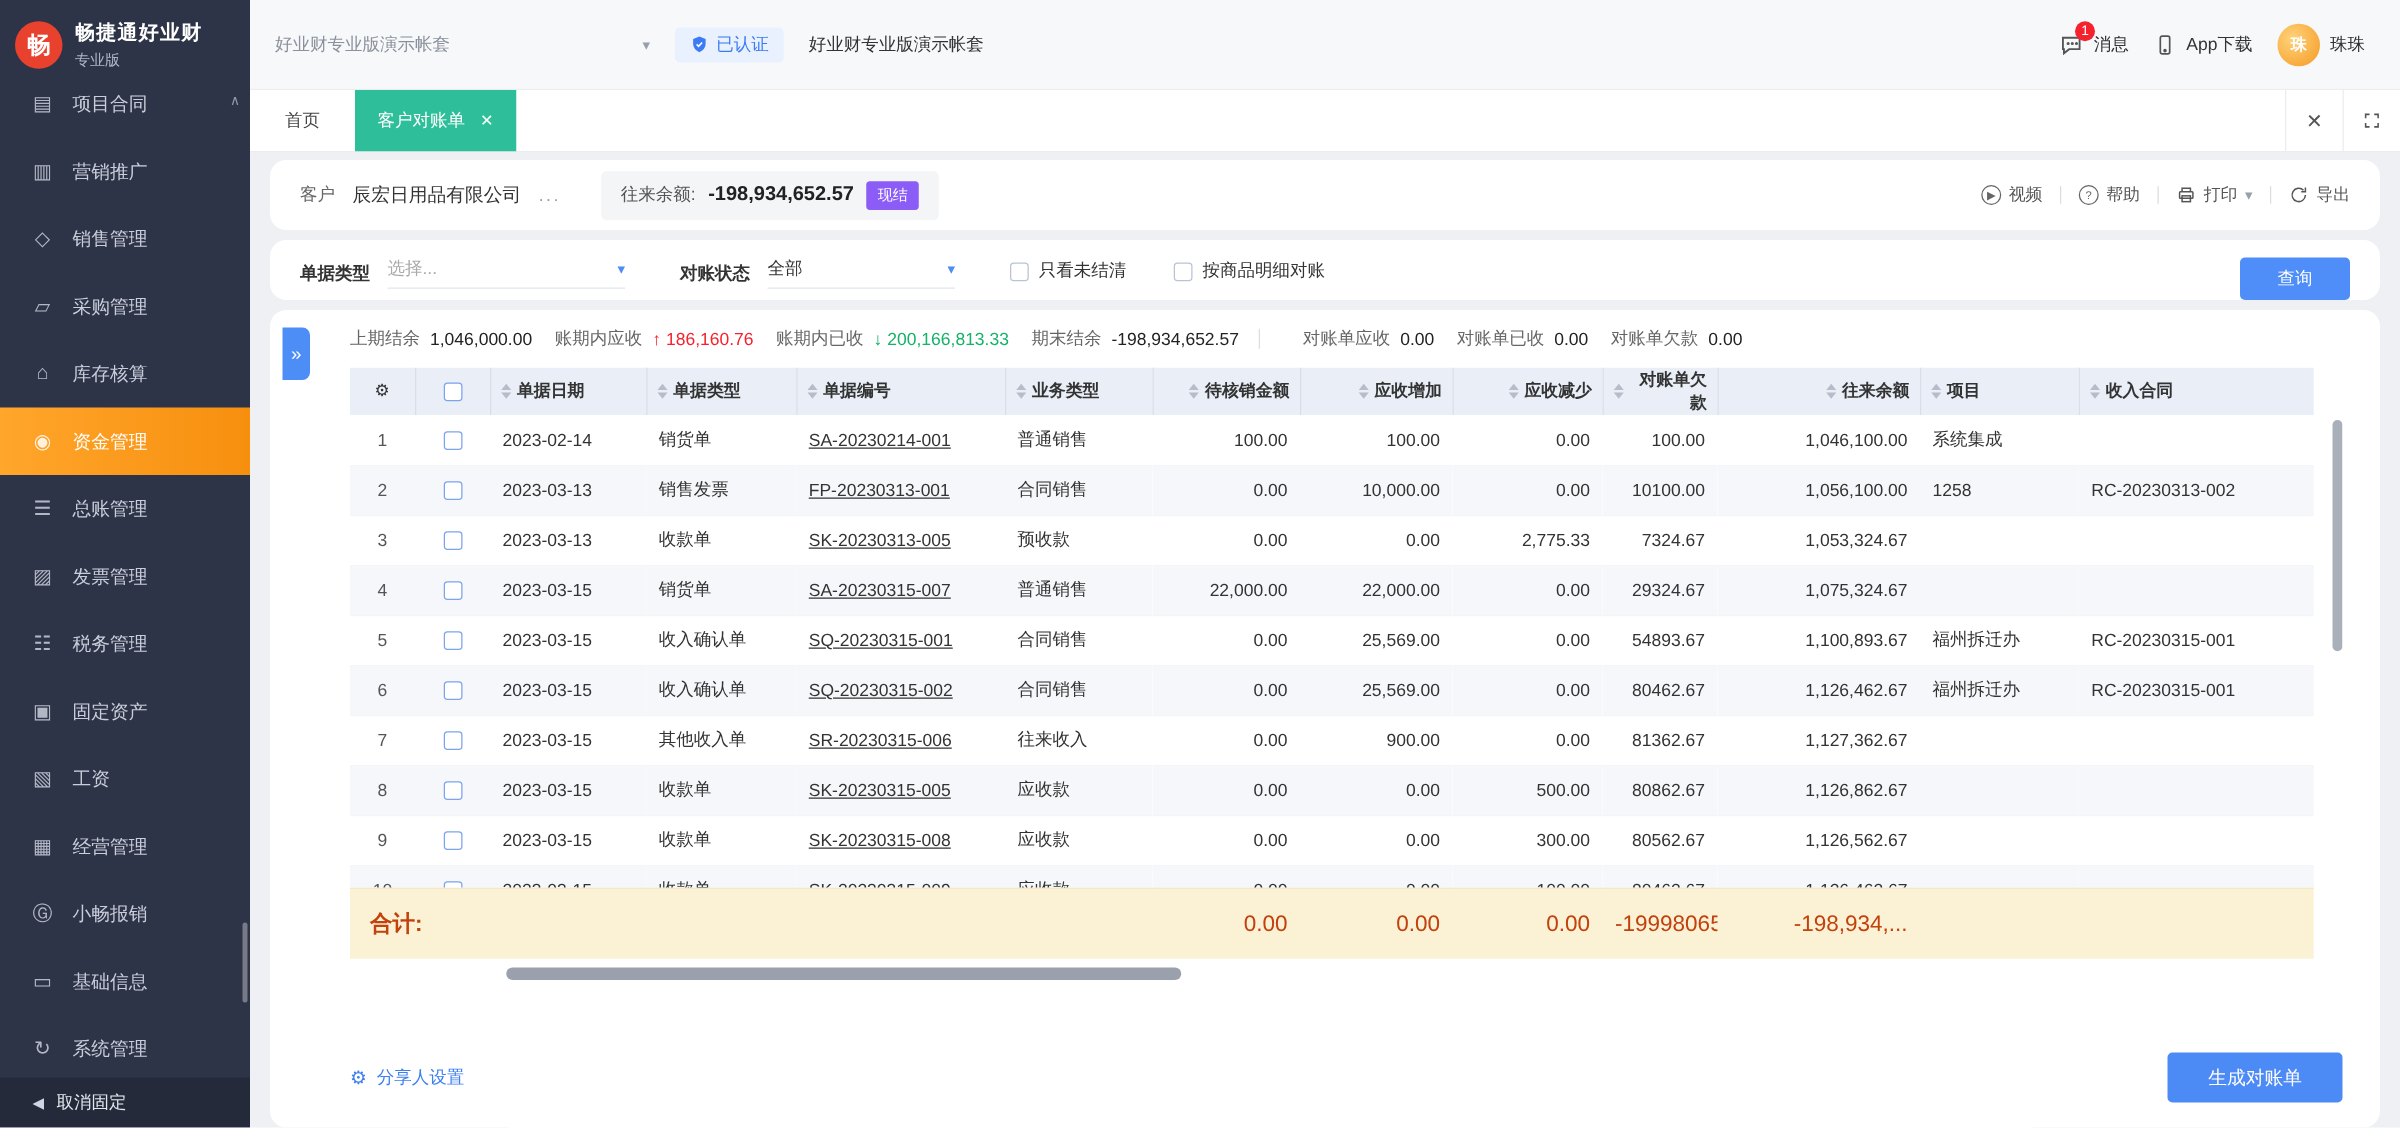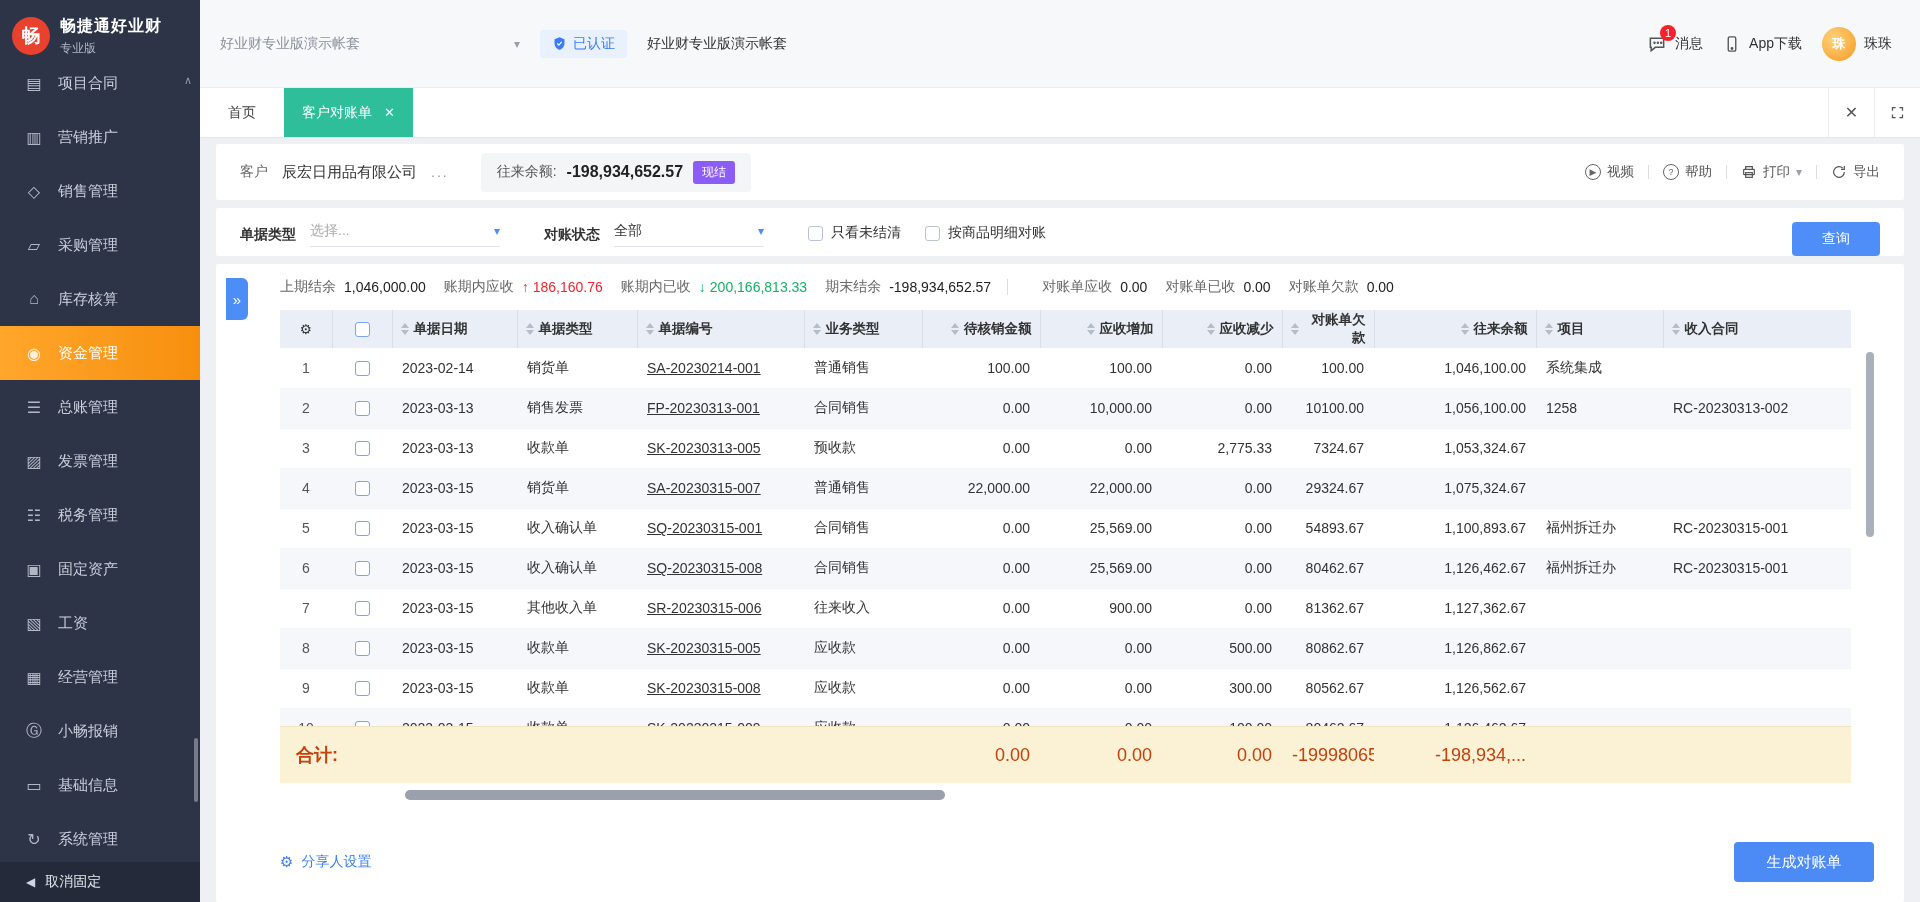--- a/index.html
+++ b/index.html
@@ -18,42 +18,42 @@
 .menu-item:first-child{margin-top:-16px;}
 .menu-item.active{background:linear-gradient(90deg,#ffa62b,#f78f0e);color:#fff;}
 .menu-icon{width:20px;text-align:center;font-size:16px;opacity:.85;}
 .menu-scroll{position:absolute;top:74px;right:8px;color:#8f97ab;font-size:11px;}
 .menu-thumb{position:absolute;right:2px;bottom:100px;width:4px;height:64px;background:rgba(255,255,255,.35);border-radius:2px;}
 .pin-bar{height:40px;background:#252a3a;display:flex;align-items:center;gap:10px;padding-left:26px;font-size:14px;color:#e2e6ee;cursor:pointer;flex-shrink:0;}
 .pin-icon{font-size:12px;color:#cfd5e2;}
 
 
 .main{flex:1;display:flex;flex-direction:column;min-width:0;}
-.topbar{height:88px;background:#f7f8fa;border-bottom:1px solid #ebedf0;display:flex;align-items:center;padding:0 28px 0 20px;gap:20px;flex-shrink:0;}
+.topbar{height:72px;background:#f7f8fa;border-bottom:1px solid #ebedf0;display:flex;align-items:center;padding:0 28px 0 20px;gap:20px;flex-shrink:0;}
 .acct-select{display:flex;align-items:center;justify-content:space-between;width:300px;color:#8b919c;font-size:14px;cursor:pointer;}
 .caret{color:#9aa0ab;font-size:12px;}
 .cert-badge{display:flex;align-items:center;gap:6px;background:#e9f1ff;border-radius:4px;padding:5px 12px;color:#3b7cf5;font-size:14px;cursor:pointer;}
 .acct-name{font-size:14px;color:#333;}
 .topbar-spacer{flex:1;}
 .top-item{display:flex;align-items:center;gap:8px;color:#333;font-size:14px;cursor:pointer;}
 .msg-icon-wrap{position:relative;display:flex;}
 .badge{position:absolute;top:-9px;right:-9px;background:#f5222d;color:#fff;font-size:11px;min-width:16px;height:16px;border-radius:8px;display:flex;align-items:center;justify-content:center;padding:0 4px;}
 .avatar{width:34px;height:34px;border-radius:50%;background:radial-gradient(circle at 35% 35%,#ffd27a,#f59a23);color:#fff;display:flex;align-items:center;justify-content:center;font-size:13px;font-weight:bold;}
 
 
 .tabbar{height:50px;background:#fff;border-bottom:1px solid #e4e6ea;display:flex;align-items:stretch;flex-shrink:0;}
 .tab-home{display:flex;align-items:center;padding:0 28px;color:#444;cursor:pointer;}
 .tab-active{display:flex;align-items:center;gap:12px;padding:0 18px;background:#2fbe9a;color:#fff;cursor:pointer;}
 .tab-close{font-size:13px;opacity:.95;cursor:pointer;}
 .tabbar-right{margin-left:auto;display:flex;}
 .tabbar-btn{width:46px;display:flex;align-items:center;justify-content:center;border-left:1px solid #ececec;color:#555;cursor:pointer;font-size:16px;}
 
 
 .content{flex:1;display:flex;flex-direction:column;padding:6px 16px 0;gap:8px;min-height:0;}
-.card{background:#fff;border-radius:2px;}
+.card{background:#fff;border-radius:13px;}
 .customer-card{height:56px;display:flex;align-items:center;padding:0 24px;gap:14px;flex-shrink:0;}
 .cust-label{color:#666;}
 .cust-name{color:#333;font-size:15px;cursor:pointer;}
 .cust-more{color:#999;cursor:pointer;letter-spacing:2px;}
 .balance-box{display:flex;align-items:center;gap:10px;background:#f4f5f7;border-radius:4px;padding:8px 16px;margin-left:18px;}
 .balance-label{color:#555;}
 .balance-value{font-weight:bold;font-size:16px;color:#222;}
 .settle-badge{background:#8b5cf6;color:#fff;font-size:12px;border-radius:3px;padding:3px 9px;}
 .toolbar{margin-left:auto;display:flex;align-items:center;gap:14px;color:#555;font-size:13.5px;}
 .tool{display:flex;align-items:center;gap:6px;cursor:pointer;}
@@ -65,21 +65,21 @@
 .filter-row{display:flex;align-items:flex-start;gap:44px;}
 .f-block{display:flex;align-items:center;}
 .f-label{font-weight:bold;color:#333;margin-right:14px;white-space:nowrap;}
 .period-opts{display:flex;align-items:center;gap:18px;color:#555;}
 .period-opt{cursor:pointer;}
 .pill{background:#3b7cf5;color:#fff;border-radius:12px;padding:3px 13px;font-size:13px;cursor:pointer;}
 .date-range{margin:12px 0 0 78px;color:#333;cursor:pointer;}
 .f-select{display:inline-flex;align-items:center;justify-content:space-between;min-width:190px;border-bottom:1px solid #e2e5ea;padding-bottom:6px;cursor:pointer;color:#aaa;}
 .f-select.has-value{color:#333;}
 .blue-caret{color:#4c8df6;font-size:12px;}
-.f-checks{display:flex;align-items:center;gap:24px;margin-top:2px;}
+.f-checks{display:flex;align-items:center;gap:38px;margin-top:2px;}
 .f-check{display:flex;align-items:center;gap:8px;color:#333;cursor:pointer;white-space:nowrap;}
 .checkbox{width:15px;height:15px;border:1px solid #b9c3d2;border-radius:3px;background:#fff;flex-shrink:0;}
 .search-btn{margin-left:auto;background:#4f8ef8;color:#fff;border:none;border-radius:4px;width:88px;height:34px;font-size:14px;cursor:pointer;}
 .expand-bar{margin:12px -24px 0;height:26px;background:#eff1f4;display:flex;align-items:center;justify-content:center;gap:8px;color:#666;font-size:13px;cursor:pointer;}
 .dbl-down{display:inline-block;transform:rotate(90deg);color:#888;font-size:13px;}
 
 
 .table-card{flex:1;display:flex;flex-direction:column;position:relative;padding:0 30px 0 64px;min-height:0;}
 .expander{position:absolute;left:10px;top:14px;width:22px;height:42px;background:#4c8df6;color:#fff;border-radius:0 6px 6px 0;display:flex;align-items:center;justify-content:center;font-size:15px;cursor:pointer;}
 .summary{height:46px;display:flex;align-items:center;font-size:14px;flex-shrink:0;white-space:nowrap;}
@@ -592,21 +592,21 @@
                   <td>1,100,893.67</td>
                   <td>福州拆迁办</td>
                   <td>RC-20230315-001</td>
                 </tr>
 
                 <tr>
                   <td>6</td>
                   <td><span class="cb"></span></td>
                   <td>2023-03-15</td>
                   <td>收入确认单</td>
-                  <td><a class="doc-link">SQ-20230315-008</a></td>
+                  <td><a class="doc-link">SQ-20230315-002</a></td>
                   <td>合同销售</td>
                   <td>0.00</td>
                   <td>25,569.00</td>
                   <td>0.00</td>
                   <td>80462.67</td>
                   <td>1,126,462.67</td>
                   <td>福州拆迁办</td>
                   <td>RC-20230315-001</td>
                 </tr>
 

